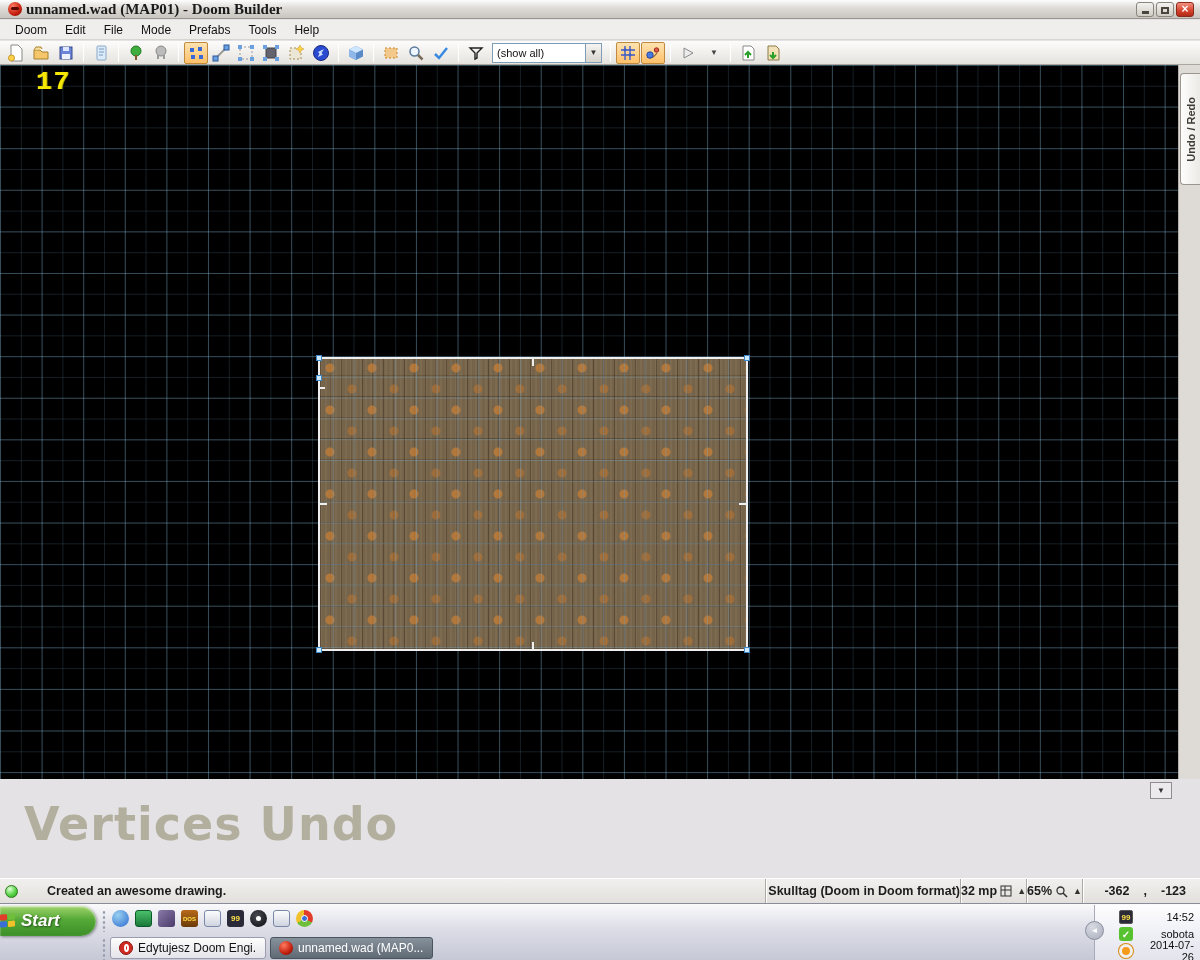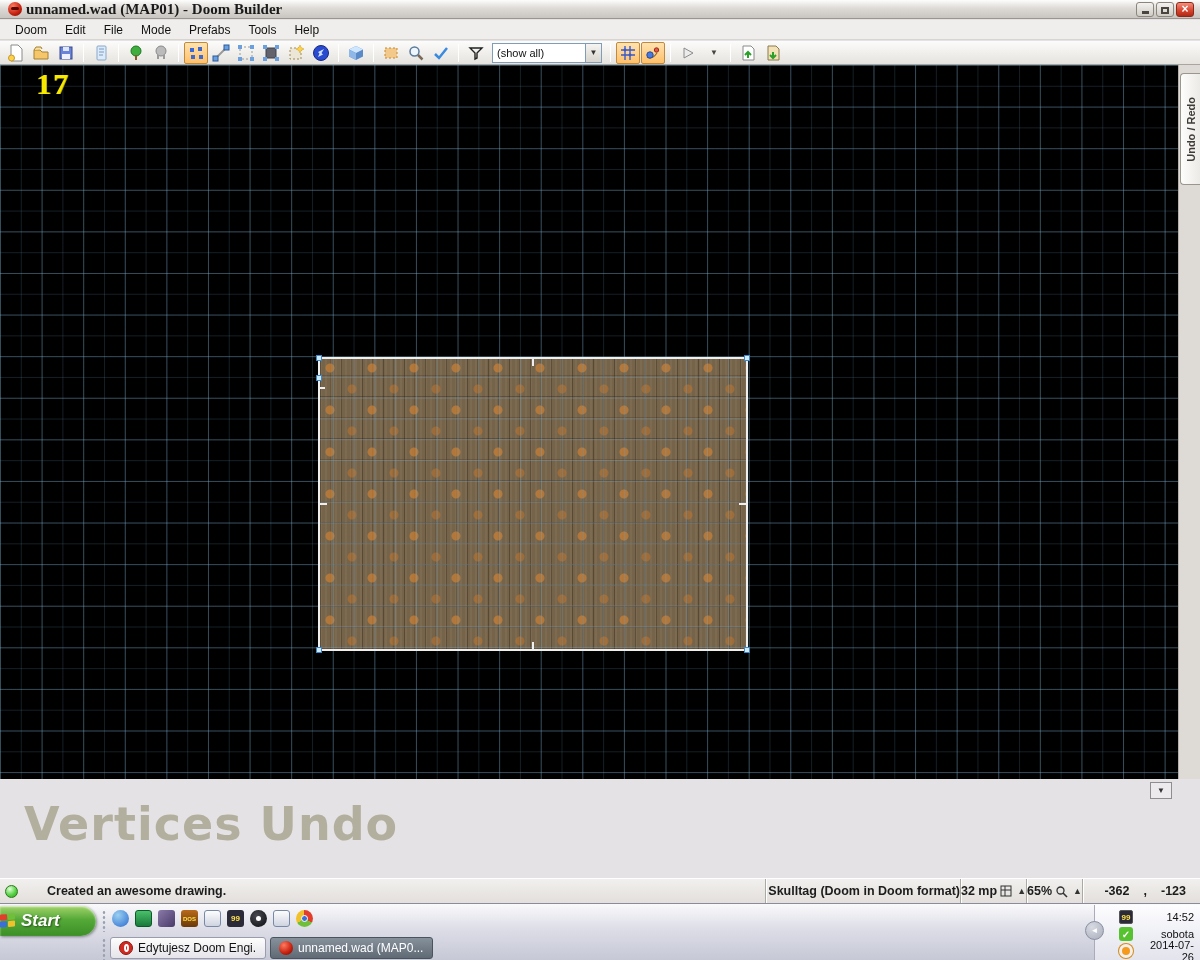--- a/index.html
+++ b/index.html
@@ -46,22 +46,22 @@
 
   
   .workspace { position:absolute; left:0; top:65px; width:1200px; height:714px; display:flex; }
   .canvas { position:relative; width:1178px; height:714px; background-color:#000;
     background-image:
       linear-gradient(to right, rgba(130,185,215,0.30) 1px, transparent 1px),
       linear-gradient(to bottom, rgba(130,185,215,0.30) 1px, transparent 1px),
       linear-gradient(to right, rgba(95,140,165,0.22) 1px, transparent 1px),
       linear-gradient(to bottom, rgba(95,140,165,0.22) 1px, transparent 1px);
     background-size: 41.6px 41.6px, 41.6px 41.6px, 20.8px 20.8px, 20.8px 20.8px; }
-  .vertex-counter { position:absolute; left:36px; top:2px; font-family:Liberation Serif, serif;
-    font-weight:bold; font-size:30px; color:#f6e800; letter-spacing:2px; text-shadow:1px 0 #b8ae00; }
+  .vertex-counter { position:absolute; left:36px; top:2px; font-family:Liberation Mono, monospace;
+    font-weight:bold; font-size:26px; color:#f6e800; letter-spacing:2px; text-shadow:1px 0 #b8ae00; }
 
   .sector { position:absolute; left:318px; top:292px; width:430px; height:294px;
     border:2px solid #efefef;
     background-color:#75634a;
     background-image:
       radial-gradient(circle at 10px 9px, rgba(210,130,50,0.65) 0 4px, transparent 5px),
       radial-gradient(circle at 32px 30px, rgba(195,118,42,0.5) 0 4px, transparent 5px),
       repeating-linear-gradient(90deg, rgba(35,25,14,0.35) 0 1px, transparent 1px 10px, rgba(35,25,14,0.22) 10px 11px, transparent 11px 21px),
       repeating-linear-gradient(0deg, rgba(35,25,14,0.30) 0 1px, transparent 1px 21px, rgba(60,45,25,0.25) 21px 22px, transparent 22px 42px),
       repeating-linear-gradient(90deg, rgba(255,240,210,0.05) 0 2px, transparent 2px 5px);

